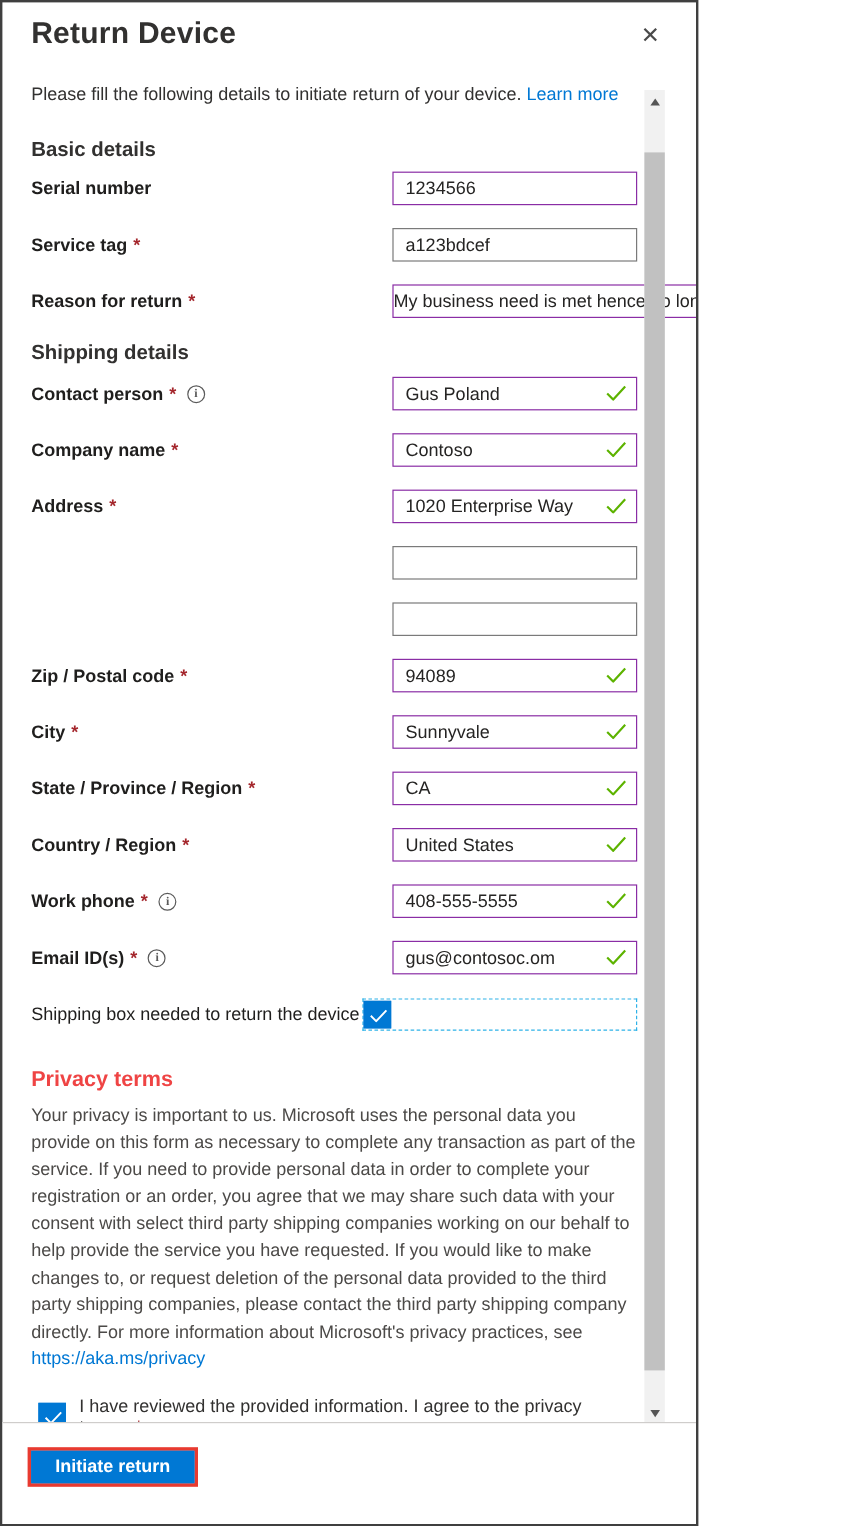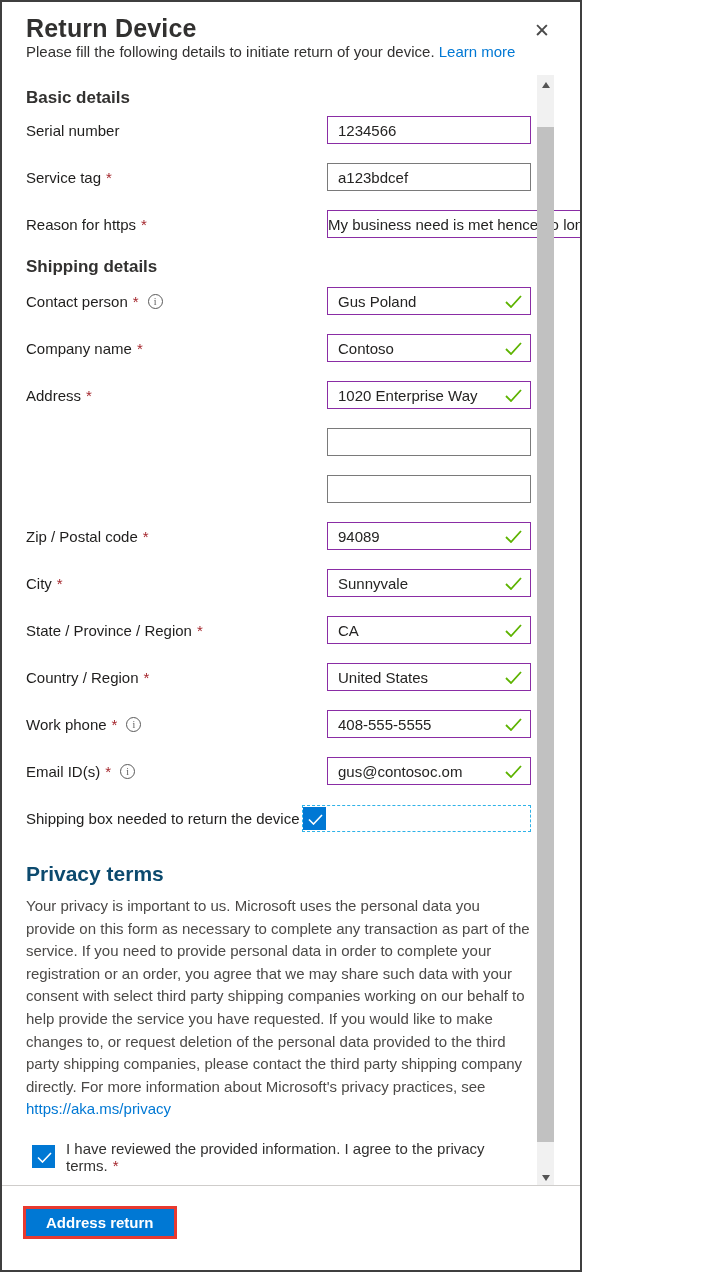--- a/index.html
+++ b/index.html
@@ -12,27 +12,27 @@
   
   .header { padding:12px 24px 0 24px; position:relative; }
   .title { font-size:25px; font-weight:700; color:#323130; letter-spacing:.2px; }
   .close-btn {
     position:absolute; top:16px; right:26px; width:24px; height:24px;
     font-size:19px; color:#4a4a4a; display:flex; align-items:center; justify-content:center;
     cursor:pointer; font-weight:400; background:none; border:none;
   }
   
   .content { padding:0 49px 0 24px; }
-  .intro { font-size:15px; color:#323130; }
+  .intro { margin-top:27px; font-size:15px; color:#323130; }
   .link { color:#0078d4; text-decoration:none; cursor:pointer; }
   .section-heading { margin-top:28px; margin-bottom:8px; font-size:17px; font-weight:600; color:#323130; }
   .section-heading.shipping { margin-top:16px; margin-bottom:10px; }
   
   .field-row { display:flex; align-items:center; height:28px; margin-bottom:19px; }
-  .field-label { width:301px; flex:none; font-size:15px; color:#1f1e1d; display:flex; align-items:center; }
+  .field-label { width:301px; flex:none; font-size:15px; color:#1f1e1d; display:flex; align-items:center;font-weight:bold; }
   .req { color:#a4262c; margin-left:5px; font-size:15px; }
   .info-icon {
     width:15px; height:15px; border:1px solid #5a5a5a; border-radius:50%;
     display:inline-flex; align-items:center; justify-content:center;
     font-size:10px; color:#5a5a5a; margin-left:9px; font-style:normal; cursor:default;
     font-family:"Liberation Serif", serif;
   }
   .tb {
     flex:1; height:28px; border:1px solid #7a7a7a; background:#fff;
     display:flex; align-items:center; padding:0 0; font-size:15px; color:#252423;
@@ -52,21 +52,21 @@
   }
   .checkbox svg { position:absolute; left:4px; top:6px; }
   
   .shipbox-row { display:flex; align-items:center; height:28px; margin-top:2px; }
   .shipbox-label { font-size:15px; color:#1f1e1d; flex:none; margin-right:2px; }
   .dashed-focus {
     flex:1; height:27px; border:1px dashed #2eb2e8; display:flex; align-items:center;
   }
   .dashed-focus .checkbox { margin-left:0; }
   
-  .privacy-heading { margin-top:30px; font-size:21px; font-weight:600; color:#0c4a6e; }
+  .privacy-heading { margin-top:30px; font-size:18px; font-weight:600; color:#ef4444; }
   .privacy-body { margin-top:9px; font-size:15px; line-height:22.6px; color:#4c4a48; }
   .agree-row { display:flex; align-items:center; margin-top:19px; margin-left:6px; }
   .agree-label { font-size:15px; color:#323130; margin-left:11px; }
   
   .footer {
     position:absolute; left:0; right:0; bottom:0; height:85px;
     border-top:1px solid #cfcdcb; background:#fff;
   }
   .btn-highlight {
     display:inline-block; margin:20px 0 0 21px; border:3px solid #e83a30;
@@ -118,21 +118,21 @@
           <span>Service tag</span>
           <span class="req">*</span>
         </div>
       <div class="input-wrap">
         <input class="tb" type="text" value="a123bdcef" style="">
       </div>
     </div>
 
     <div class="field-row">
       <div class="field-label">
-          <span>Reason for https</span>
+          <span>Reason for return</span>
           <span class="req">*</span>
         </div>
       <div class="tb valid select-box">
         <span class="select-text">My business need is met hence no lon...</span>
         <span class="chevron-icon"><svg width="15" height="9" viewBox="0 0 15 9">
               <path d="M1.5 1.5 L7.5 7.5 L13.5 1.5" stroke="#323130" stroke-width="1.4" fill="none"></path>
             </svg></span>
       </div>
     </div>
 
@@ -303,17 +303,17 @@
         <span class="tri-up"></span>
       </div>
     <div class="sb-thumb"></div>
     <div class="sb-btn sb-down">
         <span class="tri-down"></span>
       </div>
   </div>
 
   <div class="footer">
     <span class="btn-highlight">
-      <button class="primary-btn">Address return</button>
+      <button class="primary-btn">Initiate return</button>
     </span>
   </div>
 
 </div>
 
 </body></html>

